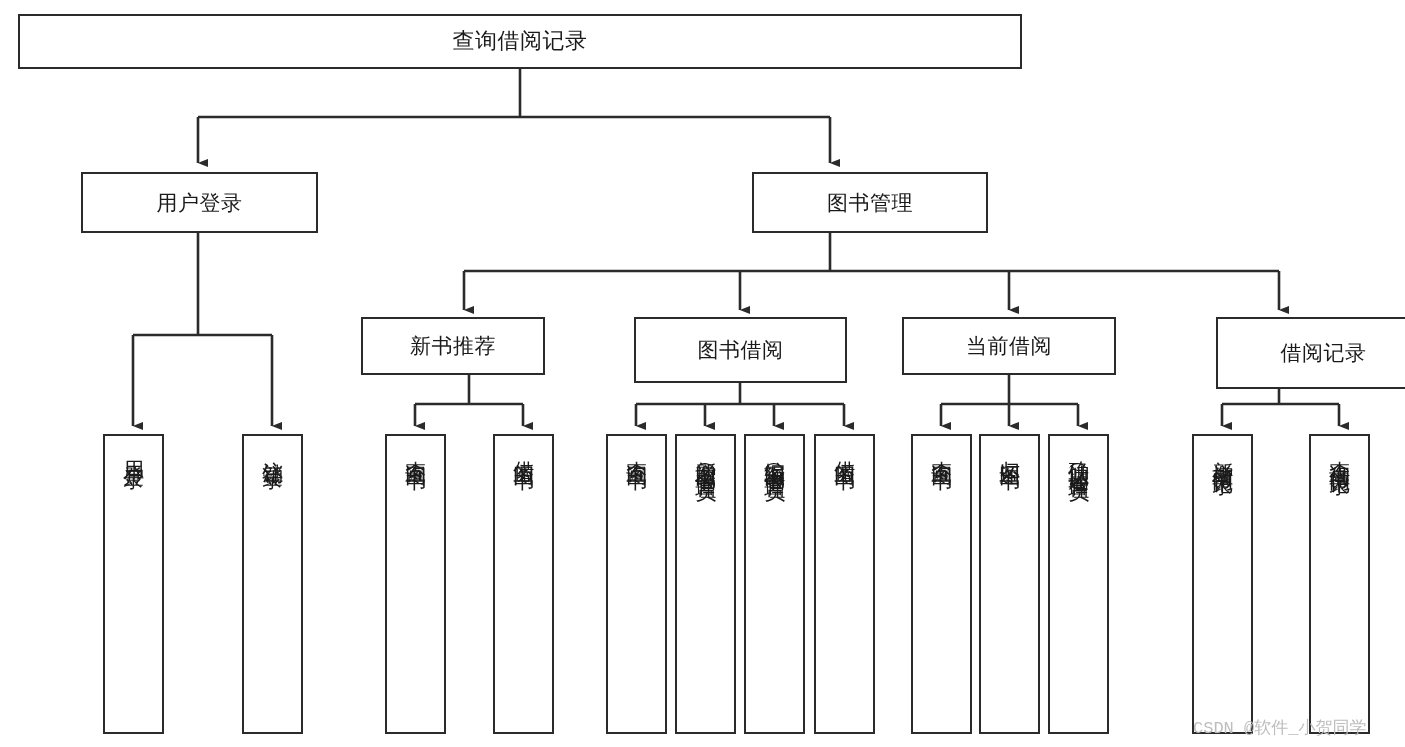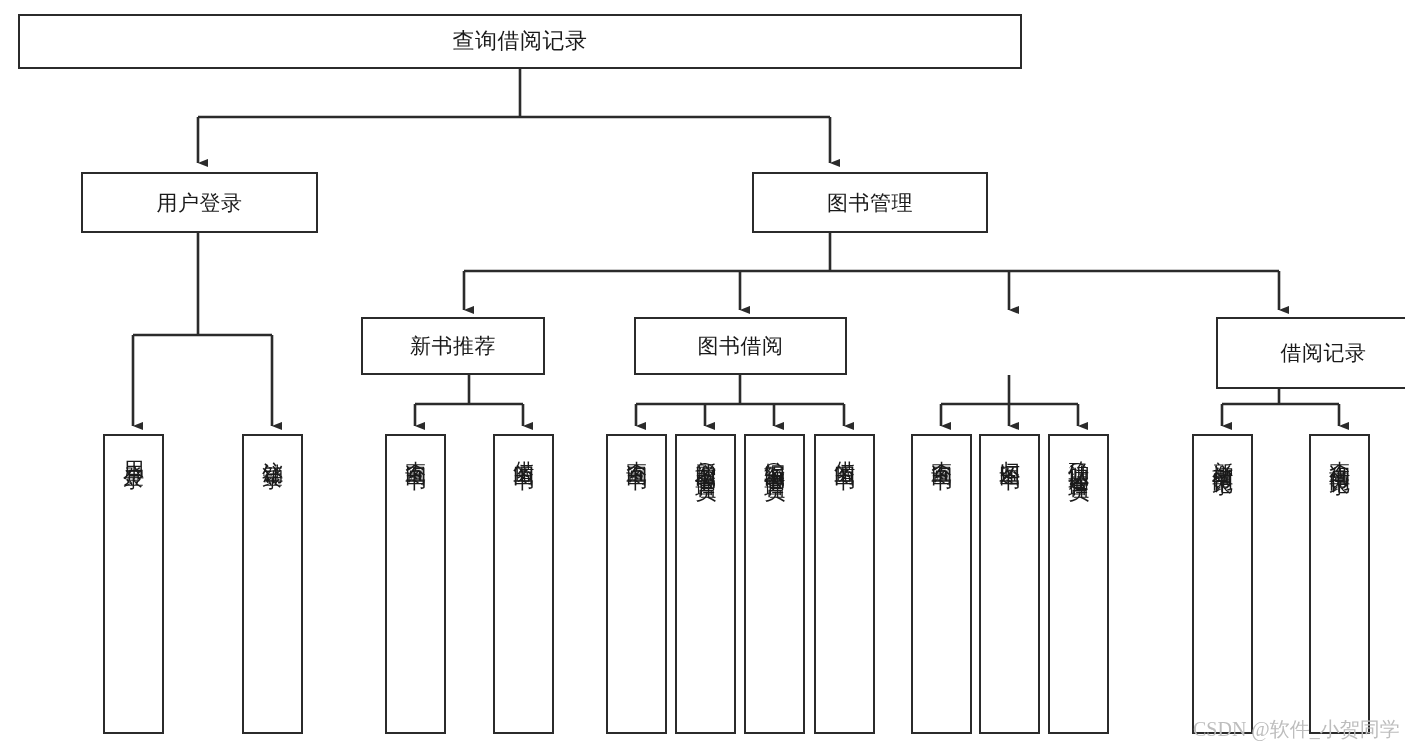--- a/index.html
+++ b/index.html
@@ -60,22 +60,22 @@
     font-size: 21px;
     letter-spacing: 3px;
     line-height: 1.25;
     white-space: normal;
     max-height: 100%;
     text-align: left;
   }
   .watermark {
     position: absolute;
     color: #bdbdbd;
-    font-size: 20px;
-    font-family: Liberation Serif, serif;
+    font-size: 17px;
+    font-family: Liberation Mono, monospace;
     white-space: nowrap;
     pointer-events: none;
     user-select: none;
   }
 </style>
 </head>
 <body>
 
 <div id="diagram-root">
 
@@ -150,24 +150,27 @@
   </div>
 
   <div class="node-box horizontal" style="left:712px; top:172px; width:236px; height:61px;margin-left:40px;">
     <span class="node-label">图书管理</span>
   </div>
 
   <div class="node-box horizontal" style="left:361px; top:317px; width:184px; height:58px;">
     <span class="node-label">新书推荐</span>
   </div>
 
-  <div class="node-box horizontal" style="left:634px; top:317px; width:213px; height:58px;">
+  <div class="node-box horizontal" style="left:634px; top:317px; width:213px; height:66px;">
     <span class="node-label">图书借阅</span>
   </div>
 
+  <div class="node-box horizontal" style="left:902px; top:317px; width:214px; height:58px;">
+    <span class="node-label">当前借阅</span>
+  </div>
 
   <div class="node-box horizontal" style="left:1216px; top:317px; width:215px; height:72px;">
     <span class="node-label">借阅记录</span>
   </div>
 
   <div class="node-box vertical" style="left:103px; top:434px; width:61px; height:300px;">
     <span class="node-label">用户登录</span>
   </div>
 
   <div class="node-box vertical" style="left:242px; top:434px; width:61px; height:300px;">

